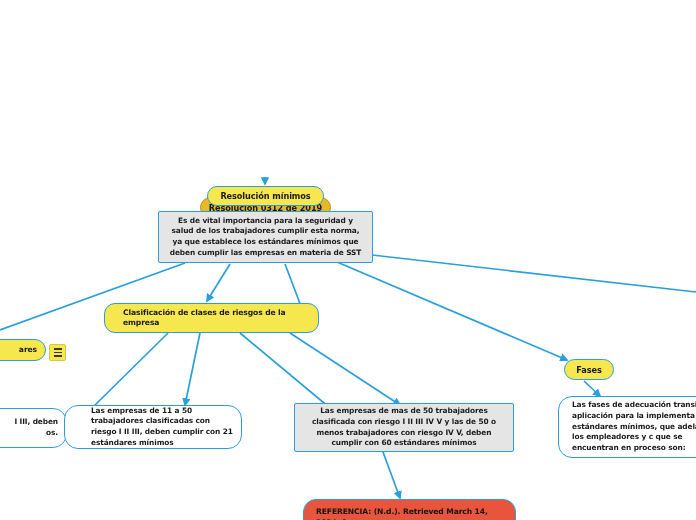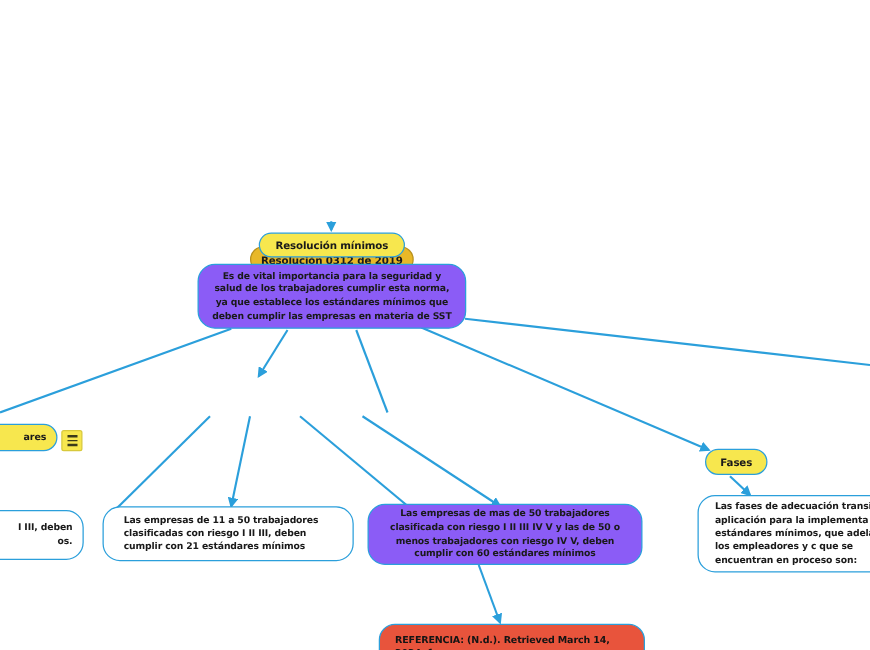--- a/index.html
+++ b/index.html
@@ -61,22 +61,22 @@
   .n-pill-left {
     background: #f7e74e;
     border-radius: 11px;
     font-size: 7.6px;
     justify-content: flex-start;
     text-align: left;
     line-height: 1.35;
   }
   
   .n-desc {
-    background: #8b5cf6;
-    border-radius: 14px;
+    background: #e5e5e5;
+    border-radius: 2px;
     font-size: 7.4px;
     line-height: 1.42;
     text-align: center;
     justify-content: center;
     padding: 5px 8px;
   }
   .n-desc-left {
     background: #ffffff;
     border-radius: 14px;
     font-size: 7.4px;
@@ -162,41 +162,44 @@
   </div>
 
   <div class="node n-pill" style="left:207px; top:186px; width:117px; height:20px;">
     <span class="node-text">Resolución mínimos</span>
   </div>
 
   <div class="node n-desc" style="left:158px; top:211px; width:215px; height:52px;">
     <span class="node-text">Es de vital importancia para la seguridad y salud de los trabajadores cumplir esta norma, ya que establece los estándares mínimos que deben cumplir las empresas en materia de SST</span>
   </div>
 
+  <div class="node n-pill-left" style="left:104px; top:303px; width:215px; height:30px; padding:0 8px 0 18px;">
+    <span class="node-text">Clasificación de clases de riesgos de la empresa</span>
+  </div>
 
   <div class="node n-pill-left" style="left:-47px; top:339px; width:93px; height:22px; padding:0 8px 0 10px; border-radius:11px;">
     <span class="node-text" style="text-align:right;">ares</span>
   </div>
 
   <div class="menu-badge" style="left:49px; top:344px;">
     <i></i>
     <i></i>
     <i></i>
   </div>
 
   <div class="node n-pill" style="left:564px; top:359px; width:50px; height:21px;">
     <span class="node-text">Fases</span>
   </div>
 
   <div class="node n-desc-left" style="left:-70px; top:408px; width:137px; height:40px;">
     <span class="node-text" style="text-align:right;">I III, deben
 os.</span>
   </div>
 
-  <div class="node n-desc-left" style="left:82px; top:405px; width:201px; height:44px; padding-left:16px;">
+  <div class="node n-desc-left" style="left:64px; top:405px; width:178px; height:44px; padding-left:26px;">
     <span class="node-text">Las empresas de 11 a 50 trabajadores clasificadas con riesgo I II III, deben cumplir con 21 estándares mínimos</span>
   </div>
 
   <div class="node n-desc" style="left:294px; top:403px; width:220px; height:49px;">
     <span class="node-text">Las empresas de mas de 50 trabajadores clasificada con riesgo I II III IV V y las de 50 o menos trabajadores con riesgo IV V, deben cumplir con 60 estándares mínimos</span>
   </div>
 
   <div class="node n-desc-left" style="left:558px; top:396px; width:178px; height:62px; padding-left:13px;">
     <span class="node-text">Las fases de adecuación transi aplicación para la implementa con estándares mínimos, que adelantar los empleadores y c que se encuentran en proceso son:</span>
   </div>

